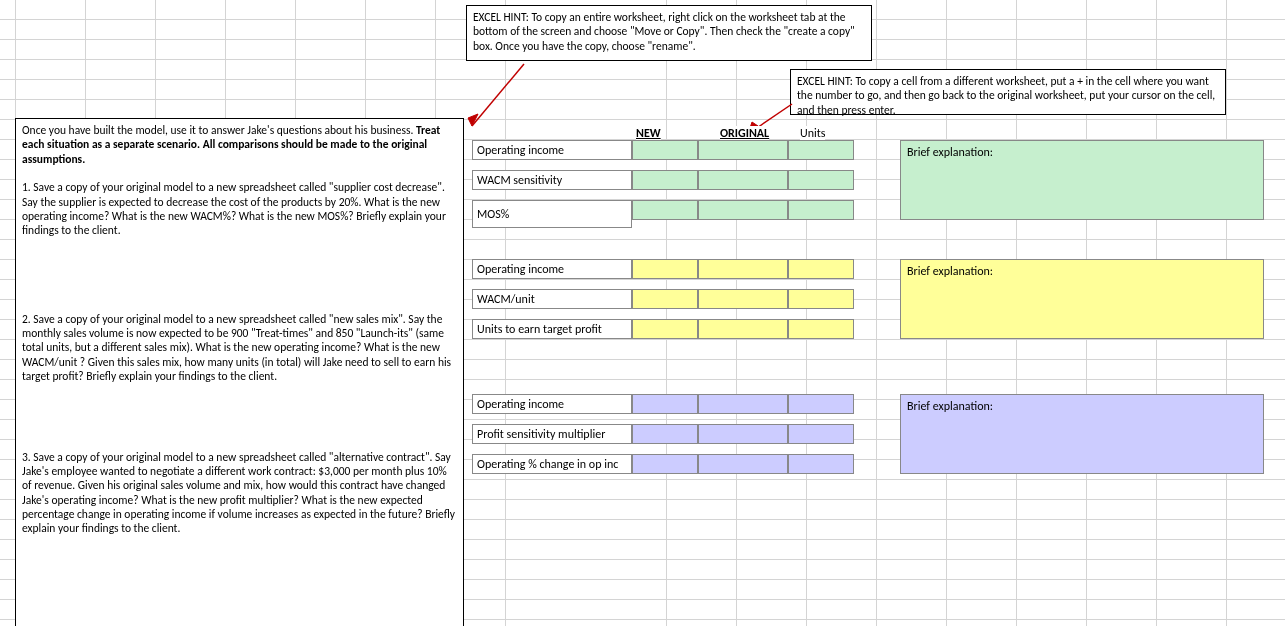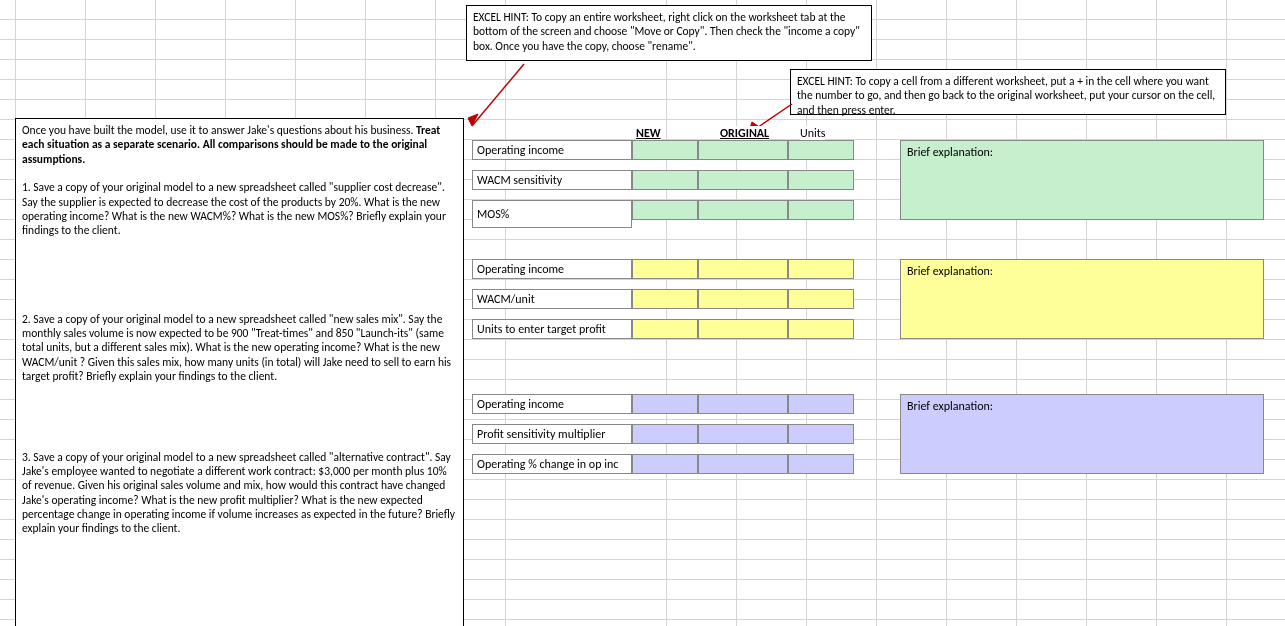--- a/index.html
+++ b/index.html
@@ -646,21 +646,21 @@
     <div class="cell" style="left:807px;top:620px;width:70px;height:20px;"></div>
     <div class="cell" style="left:877px;top:620px;width:70px;height:20px;"></div>
     <div class="cell" style="left:947px;top:620px;width:70px;height:20px;"></div>
     <div class="cell" style="left:1017px;top:620px;width:70px;height:20px;"></div>
     <div class="cell" style="left:1087px;top:620px;width:70px;height:20px;"></div>
     <div class="cell" style="left:1157px;top:620px;width:70px;height:20px;"></div>
     <div class="cell" style="left:1227px;top:620px;width:70px;height:20px;"></div>
   </div>
 
 <div class="textbox" style="left:466px; top:5px; width:406px; height:56px;">
-  <span>EXCEL HINT:   To copy an entire worksheet, right click on the worksheet tab at the bottom of the screen and choose "Move or Copy".   Then check the "income a copy" box.  Once you have the copy, choose "rename".</span>
+  <span>EXCEL HINT:   To copy an entire worksheet, right click on the worksheet tab at the bottom of the screen and choose "Move or Copy".   Then check the "create a copy" box.  Once you have the copy, choose "rename".</span>
 </div>
 
 <div class="textbox" style="left:790px; top:69px; width:436px; height:46px;">
   <span>EXCEL HINT:   To copy a cell from a different worksheet, put a + in the cell where you want the number to go, and then go back to the original worksheet, put your cursor on the cell, and then press enter.</span>
 </div>
 
 <svg class="arrow" style="left:464px; top:60px; width:70px; height:80px;">
   <line x1="60" y1="4" x2="8" y2="66" stroke-width="1.5"></line>
   <polygon points="8,66 14,54 4,58"></polygon>
 </svg>
@@ -707,21 +707,21 @@
 <div class="label-cell" style="left:472px; top:259px; width:160px; height:20px;">Operating income</div>
 <div class="fill-cell yellow" style="left:632px; top:259px; width:66px; height:20px;"></div>
 <div class="fill-cell yellow" style="left:698px; top:259px; width:90px; height:20px;"></div>
 <div class="fill-cell yellow" style="left:788px; top:259px; width:66px; height:20px;"></div>
 
 <div class="label-cell" style="left:472px; top:289px; width:160px; height:20px;">WACM/unit</div>
 <div class="fill-cell yellow" style="left:632px; top:289px; width:66px; height:20px;"></div>
 <div class="fill-cell yellow" style="left:698px; top:289px; width:90px; height:20px;"></div>
 <div class="fill-cell yellow" style="left:788px; top:289px; width:66px; height:20px;"></div>
 
-<div class="label-cell" style="left:472px; top:319px; width:160px; height:20px;">Units to enter target profit</div>
+<div class="label-cell" style="left:472px; top:319px; width:160px; height:20px;">Units to earn target profit</div>
 <div class="fill-cell yellow" style="left:632px; top:319px; width:66px; height:20px;"></div>
 <div class="fill-cell yellow" style="left:698px; top:319px; width:90px; height:20px;"></div>
 <div class="fill-cell yellow" style="left:788px; top:319px; width:66px; height:20px;"></div>
 
 <div class="expl-box yellow" style="left:900px; top:259px; width:364px; height:80px;">
   <span>Brief explanation:</span>
 </div>
 
 <div class="label-cell" style="left:472px; top:394px; width:160px; height:20px;">Operating income</div>
 <div class="fill-cell purple" style="left:632px; top:394px; width:66px; height:20px;"></div>

